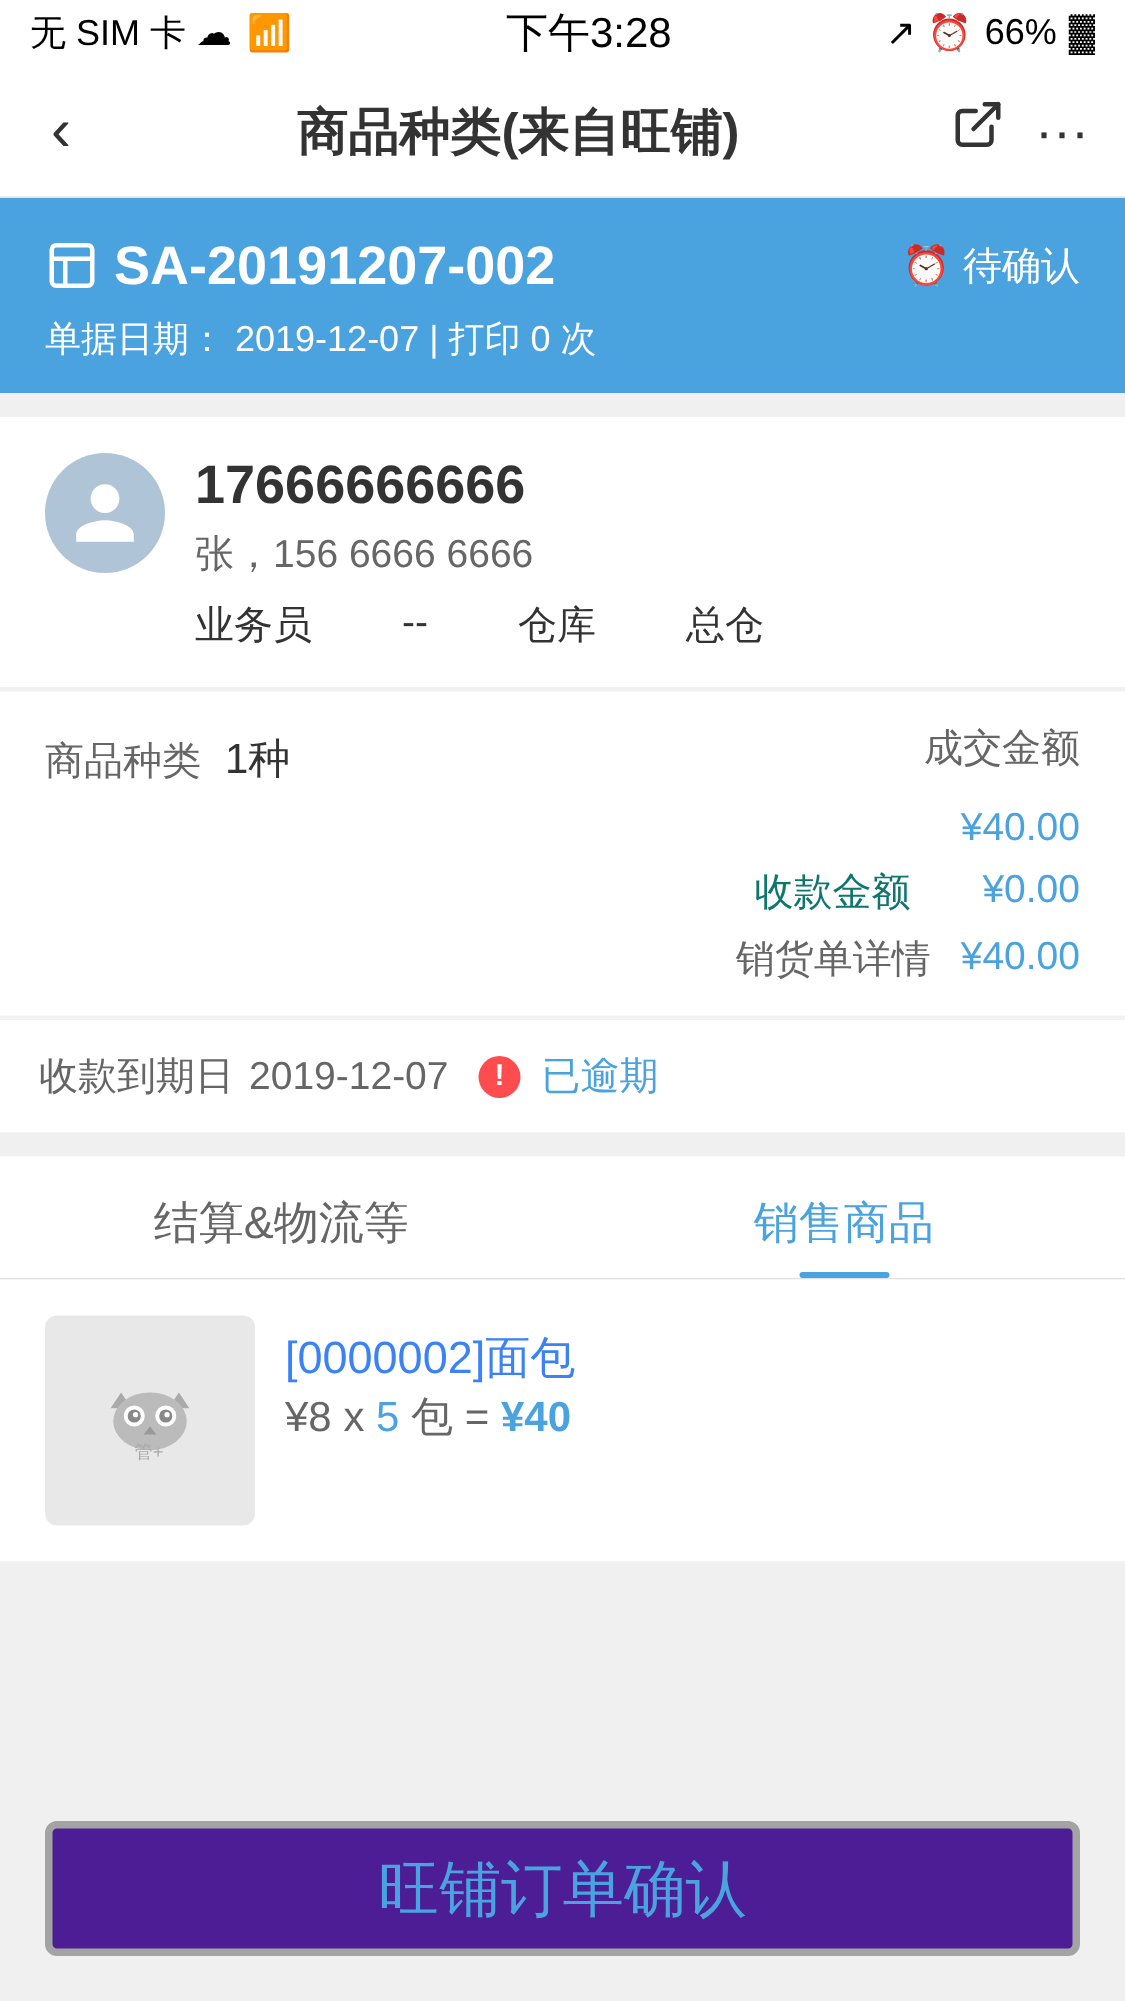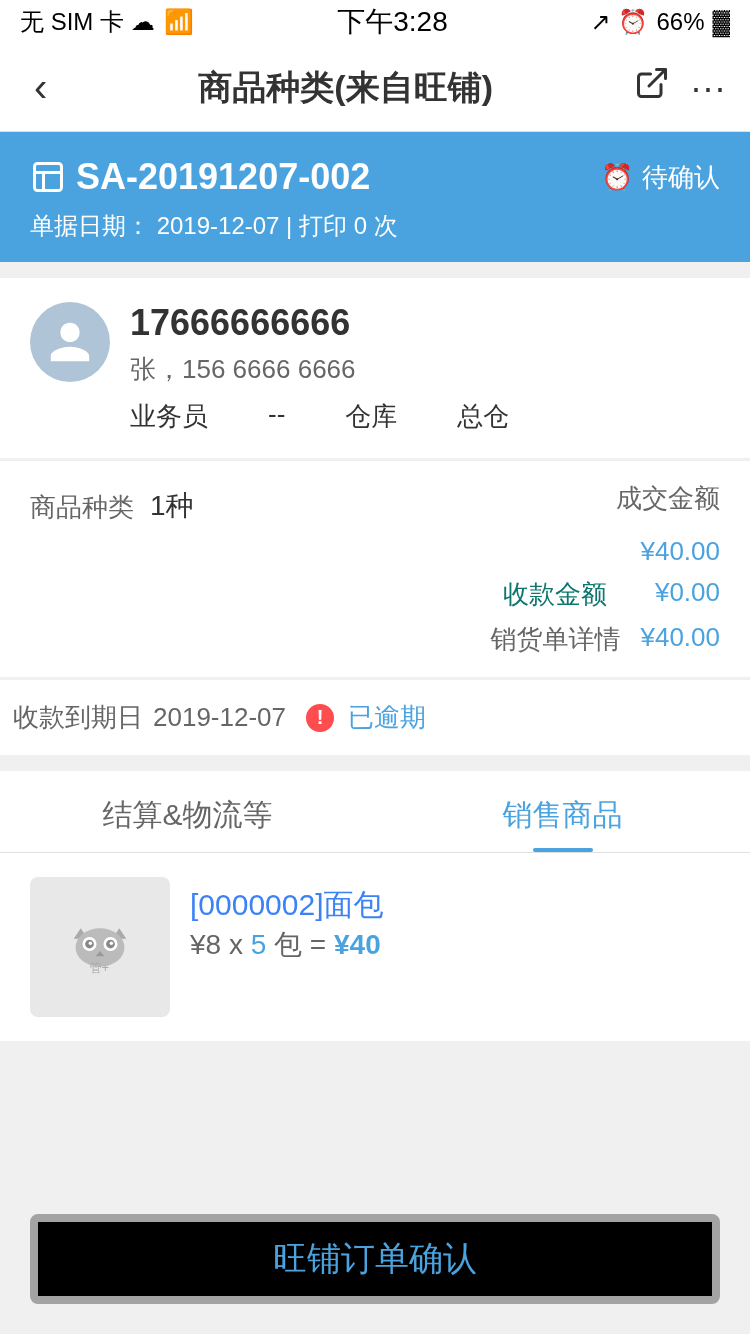--- a/index.html
+++ b/index.html
@@ -262,24 +262,24 @@
     .confirm-btn-container {
       position: fixed;
       bottom: 30px;
       left: 50%;
       transform: translateX(-50%);
       width: 690px;
     }
     .confirm-btn {
       width: 100%;
       height: 90px;
-      background: #000000;
-      border: 8px solid #a3a3a3;
+      background: #4c1d95;
+      border: 5px solid #a3a3a3;
       border-radius: 8px;
-      font-size: 34px;
+      font-size: 41px;
       color: #4aa3df;
       cursor: pointer;
       display: flex;
       align-items: center;
       justify-content: center;
     }
   </style>
 </head>
 <body>
 
@@ -372,21 +372,21 @@
         <span style="color:#4aa3df;margin-left:28px;">¥0.00</span>
       </div>
       <div style="display:flex;justify-content:flex-end;gap:20px;font-size:26px;">
         <span style="color:#666;">销货单详情</span>
         <span style="color:#4aa3df;">¥40.00</span>
       </div>
     </div>
   </div>
 </div>
 
-<div style="background:#fff;margin-top:2px;padding:20px 13px;display:flex;align-items:center;gap:10px;font-size:26px;border-top:1px solid #f0f0f0;">
+<div style="background:#fff;margin-top:2px;padding:20px 26px;display:flex;align-items:center;gap:10px;font-size:26px;border-top:1px solid #f0f0f0;">
   <span style="color:#666;">收款到期日</span>
   <span style="color:#666;margin-right:10px;">2019-12-07</span>
   <span class="overdue-badge">!</span>
   <span style="color:#4aa3df;">已逾期</span>
 </div>
 
 <div class="section-divider"></div>
 
 <div class="tabs-section">
   <div class="tab-item inactive">

